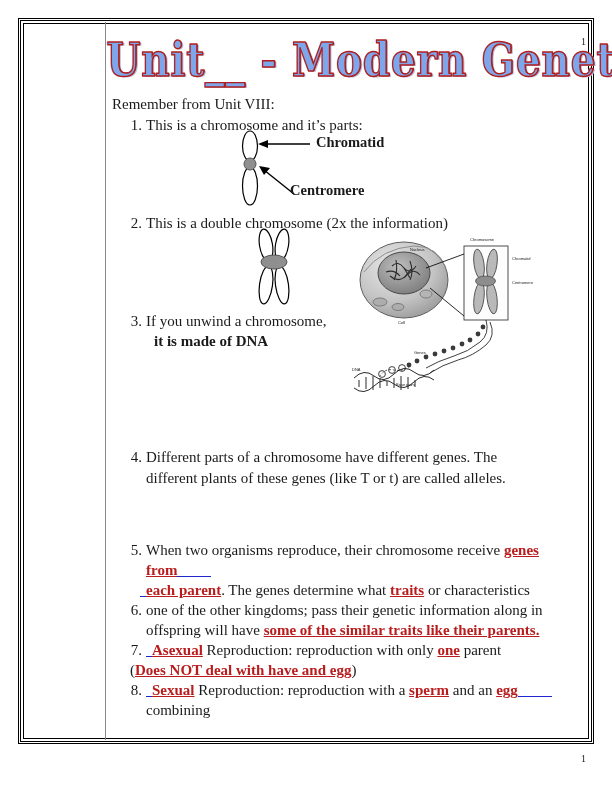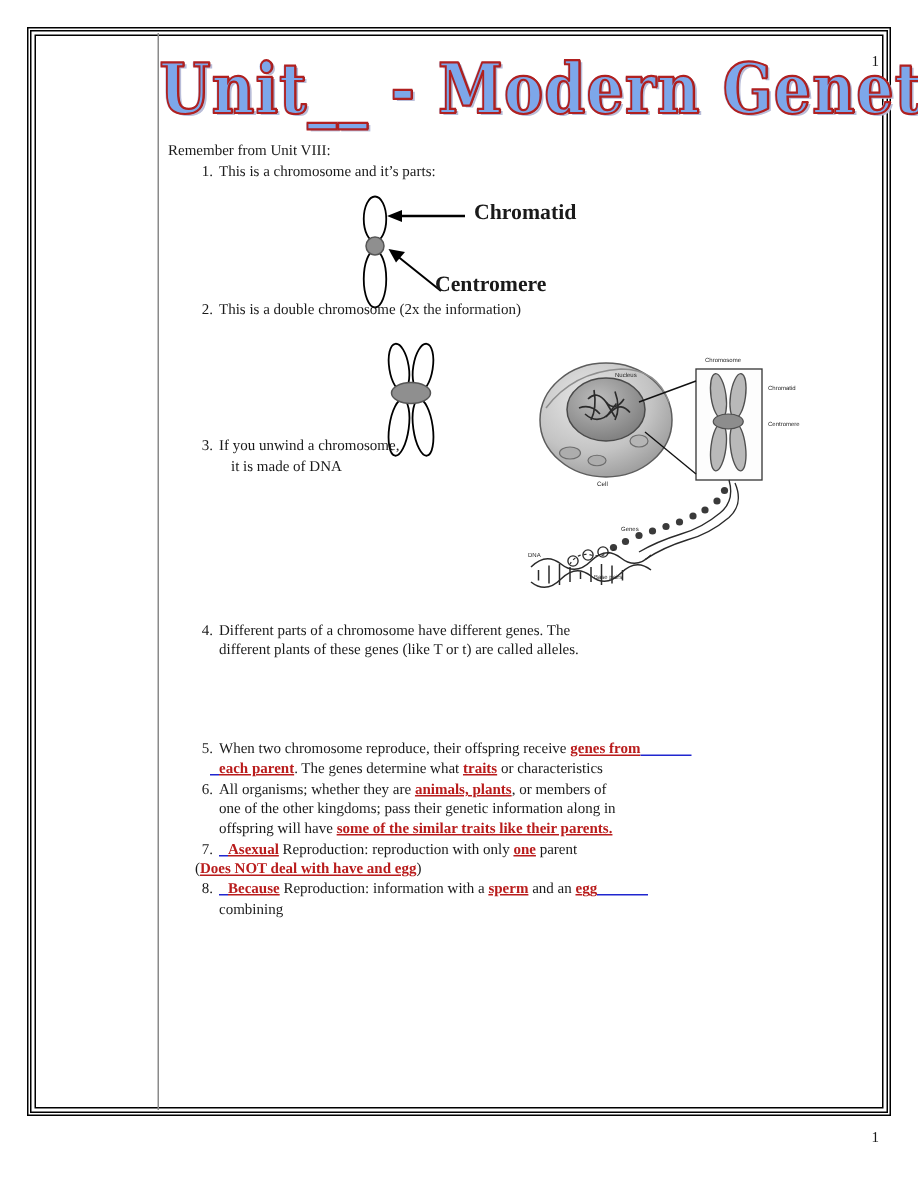--- a/index.html
+++ b/index.html
@@ -83,21 +83,21 @@
     transform: scaleY(1.22) scaleX(1.02);
     transform-origin: center top;
   }
 
   
   #content {
     position: absolute;
     left: 112px;
     top: 94px;
     width: 462px;
-    font-size: 10px;
+    font-size: 15px;
     line-height: 1.34;
   }
   .lead-line { margin: 0 0 1px 0; }
 
   ol.items {
     list-style: none;
     margin: 0;
     padding: 0;
   }
   ol.items > li {
@@ -320,50 +320,49 @@
 
     <li>
       <span class="num">2.</span>
       <span class="ln">This is a double chromosome (2x the information)</span>
       <div class="spacer-2"></div>
     </li>
 
     <li>
       <span class="num">3.</span>
       <span class="ln">If you unwind a chromosome,</span>
-      <span class="ln" style="padding-left:8px;">it is made of DNA</span>
+      <span class="ln" style="padding-left:8px;font-weight:bold;">it is made of DNA</span>
       <div class="spacer-3"></div>
     </li>
 
     <li>
       <span class="num">4.</span>
       <span class="ln">Different parts of a chromosome have different genes.  The</span>
       <span class="ln">different plants of these genes (like T or t) are called alleles.</span>
       <div class="gap-after-4"></div>
     </li>
 
     <li>
       <span class="num">5.</span>
-      <span class="ln"><span>When two chromosome reproduce, their offspring receive </span><span class="fill">genes from</span><span class="blank-tail"></span></span>
+      <span class="ln"><span>When two organisms reproduce, their chromosome receive </span><span class="fill">genes from</span><span class="blank-tail"></span></span>
       <span class="ln" style="margin-left:-6px;"><span class="lead-blank"></span><span class="fill">each parent</span><span>.  The genes determine what </span><span class="fill">traits</span><span> or characteristics</span></span>
     </li>
 
     <li>
       <span class="num">6.</span>
-      <span class="ln"><span>All organisms; whether they are </span><span class="fill">animals, plants</span><span>, or members of</span></span>
       <span class="ln">one of the other kingdoms; pass their genetic information along in</span>
       <span class="ln"><span>offspring will have </span><span class="fill">some of the similar traits like their parents.</span></span>
     </li>
 
     <li>
       <span class="num">7.</span>
       <span class="ln"><span class="lead-blank"></span><span class="fill">Asexual</span><span> Reproduction: reproduction with only </span><span class="fill">one</span><span> parent</span></span>
       <span class="ln" style="margin-left:-16px;"><span>(</span><span class="fill">Does NOT  deal with have and egg</span><span>)</span></span>
     </li>
 
     <li>
       <span class="num">8.</span>
-      <span class="ln"><span class="lead-blank"></span><span class="fill">Because</span><span> Reproduction: information with a </span><span class="fill">sperm</span><span> and an </span><span class="fill">egg</span><span class="blank-tail"></span></span>
+      <span class="ln"><span class="lead-blank"></span><span class="fill">Sexual</span><span> Reproduction: reproduction with a </span><span class="fill">sperm</span><span> and an </span><span class="fill">egg</span><span class="blank-tail"></span></span>
       <span class="ln">combining</span>
     </li>
 
   </ol>
 </div>
 
 </body></html>

